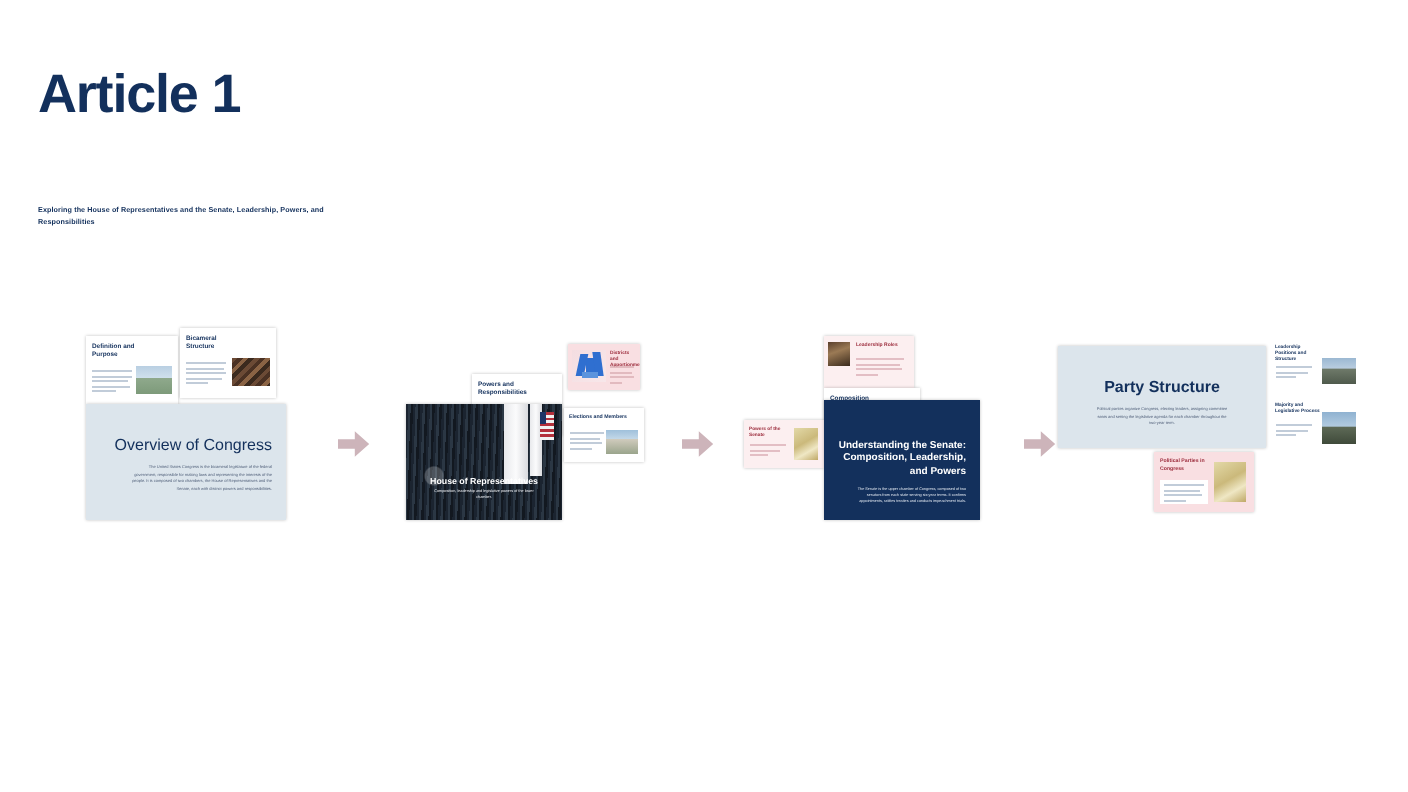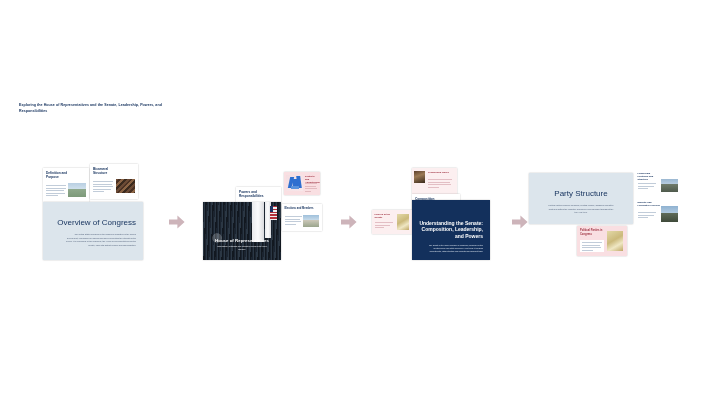--- a/index.html
+++ b/index.html
@@ -40,21 +40,21 @@
   .c-white{background:#ffffff;}
   .c-blue{background:#dce5ec;}
   .c-pink{background:#f9dfe2;}
   .c-pinklt{background:#fceff0;}
   .c-navy{background:#13305c;}
 
   .tl{font-size:3.2px;font-weight:bold;color:#13305c;line-height:1.35;}
 
   .big-title{font-size:8px;font-weight:normal;color:#13305c;line-height:1.18;text-align:right;}
   .big-title-w{font-size:5px;font-weight:bold;color:#ffffff;line-height:1.25;text-align:right;}
-  .big-title-c{font-size:8px;font-weight:normal;color:#13305c;line-height:1.18;text-align:center;}
+  .big-title-c{font-size:8px;font-weight:bold;color:#13305c;line-height:1.18;text-align:center;}
   .big-body{font-size:2px;color:#51607a;line-height:1.75;text-align:right;}
   .big-body-w{font-size:1.9px;color:#dfe6ef;line-height:1.7;text-align:right;}
   .big-body-c{font-size:2px;color:#51607a;line-height:1.75;text-align:center;}
   .cap-w{font-size:1.9px;color:#f0f2f6;line-height:1.6;text-align:center;}
   .title-w-c{font-size:4.4px;font-weight:bold;color:#ffffff;text-align:center;line-height:1.2;}
 
   .lines{display:block;}
   .lines i{display:block;height:1px;background:#9fb0c4;opacity:.65;margin-bottom:1.6px;}
   .lines.p i{background:#d9a9b0;opacity:.7;}
 
@@ -90,20 +90,21 @@
   .flagstripe{position:absolute;right:4px;top:4px;width:7px;height:14px;
     background:repeating-linear-gradient(180deg,#b4303b 0 1.4px,#f2f2f2 1.4px 2.8px);}
   .flagblue{position:absolute;right:8px;top:4px;width:3px;height:6px;background:#1f3566;}
   .whitecol{position:absolute;background:linear-gradient(90deg,#e8e9ec,#fbfbfc,#d9dade);}
 </style>
 </head>
 <body>
 
 <div class="canvas">
 
+  <div class="page-title">Article 1</div>
   <div class="page-subtitle">Exploring the House of Representatives and the Senate, Leadership, Powers, and Responsibilities</div>
 
   <div class="flow">
 
     <div class="cluster" style="left:43px;width:102px;">
 
       <div class="card c-white shadow" style="left:0px;top:8px;width:46px;height:34px;padding:3px;">
         <div class="tl" style="width:26px;">Definition and Purpose</div>
         <div class="lines" style="position:absolute;left:3px;top:17px;width:20px;">
           <i style="width:100%"></i>

